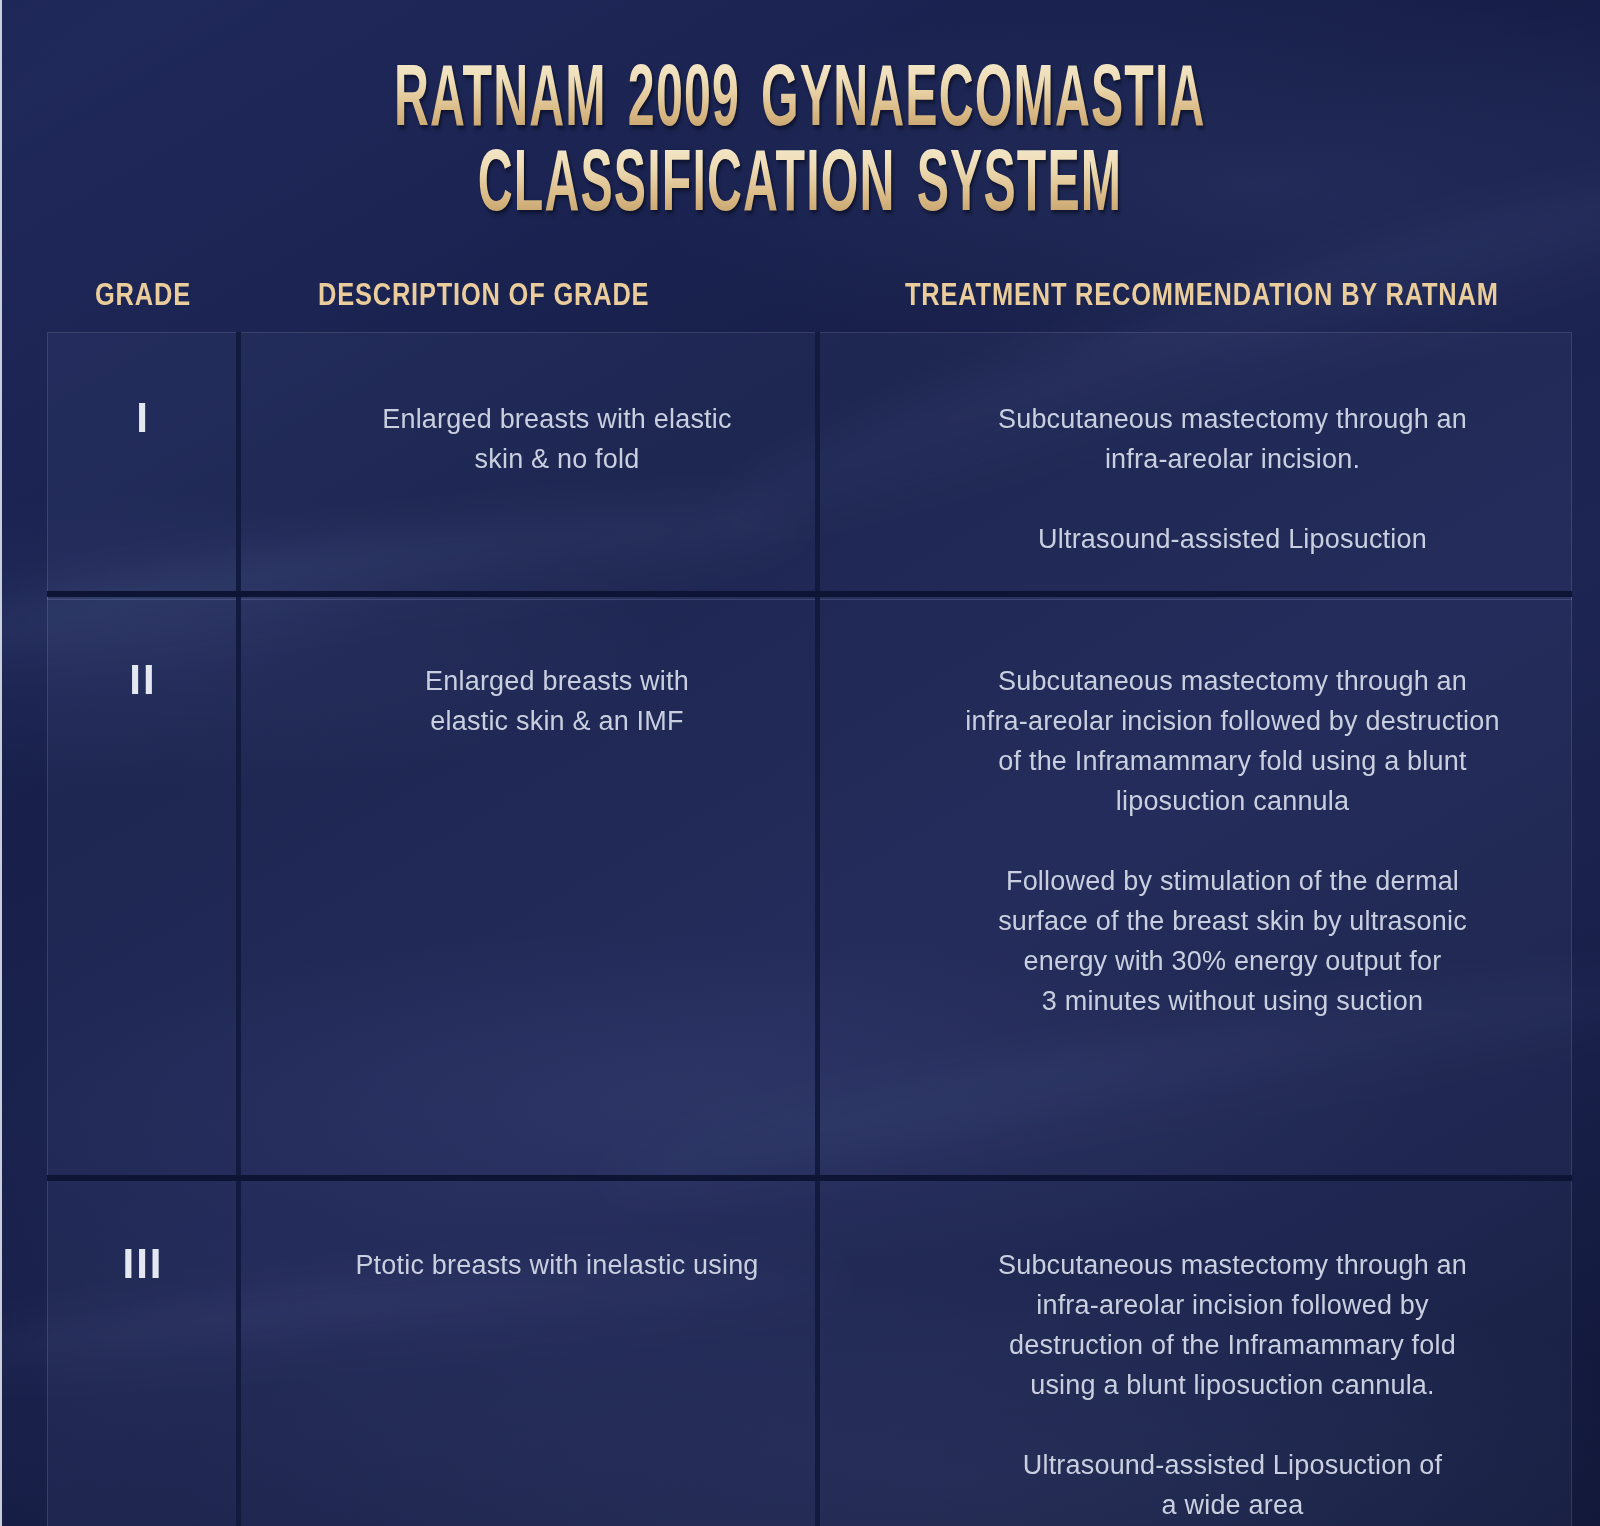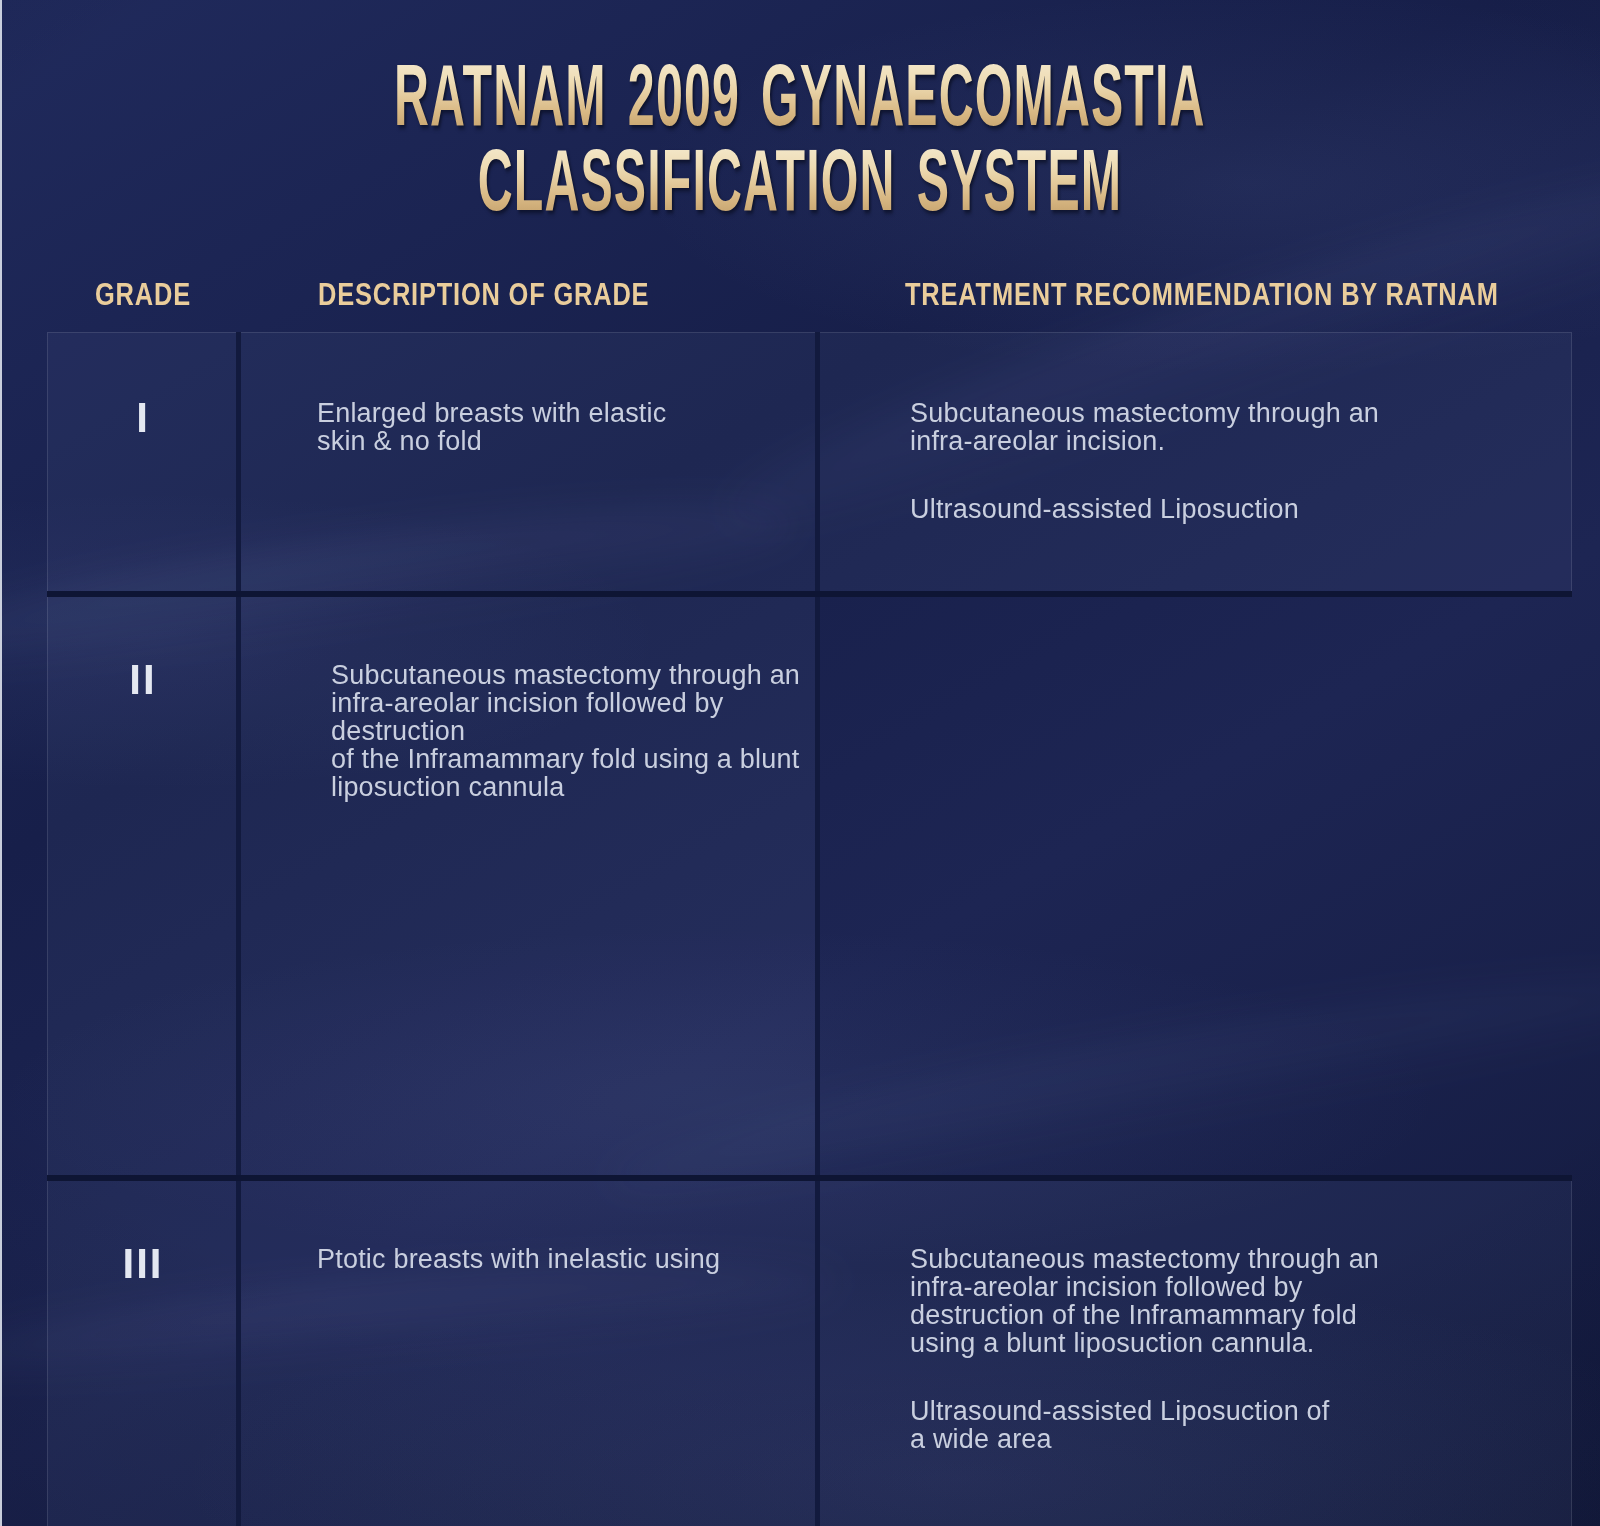--- a/index.html
+++ b/index.html
@@ -60,23 +60,24 @@
   }
   .grade-cell { text-align: center; padding-top: 64px; }
   .grade-cell span {
     font-size: 42px; line-height: 1; font-weight: bold;
     color: #e4e8f1; letter-spacing: 2px;
   }
   .desc-cell  { padding: 66px 20px 0 77px; }
   .treat-cell { padding: 66px 16px 0 91px; }
   .body-text {
     margin: 0 0 40px 0;
-    font-size: 27px; line-height: 28px;
+    font-size: 27px; line-height: 40px;
     color: #c9cfdf; letter-spacing: 0.2px;
     white-space: pre-line;
+    text-align: center;
   }
 
   .v-div { position: absolute; top: 0; height: 100%; width: 5px; background: #121a3e; }
   #vdiv1 { left: 189px; }
   #vdiv2 { left: 768px; }
   .h-div { position: absolute; left: 0; width: 100%; height: 6px; background: #0e1534; }
   #hdiv1 { top: 259px; }
   #hdiv2 { top: 843px; }
 </style>
 </head>
@@ -111,25 +112,33 @@
       <p class="body-text">Subcutaneous mastectomy through an
 infra-areolar incision.</p>
       <p class="body-text">Ultrasound-assisted Liposuction</p>
     </div>
   </div>
 
   <div class="t-row r2">
     <div class="cell grade-cell">
       <span>II</span>
     </div>
+    <div class="cell desc-cell">
+      <p class="body-text">Enlarged breasts with
+elastic skin &amp; an IMF</p>
+    </div>
     <div class="cell treat-cell">
       <p class="body-text">Subcutaneous mastectomy through an
 infra-areolar incision followed by destruction
 of the Inframammary fold using a blunt
 liposuction cannula</p>
+      <p class="body-text">Followed by stimulation of the dermal
+surface of the breast skin by ultrasonic
+energy with 30% energy output for
+3 minutes without using suction</p>
     </div>
   </div>
 
   <div class="t-row r3">
     <div class="cell grade-cell">
       <span>III</span>
     </div>
     <div class="cell desc-cell">
       <p class="body-text">Ptotic breasts with inelastic using</p>
     </div>

